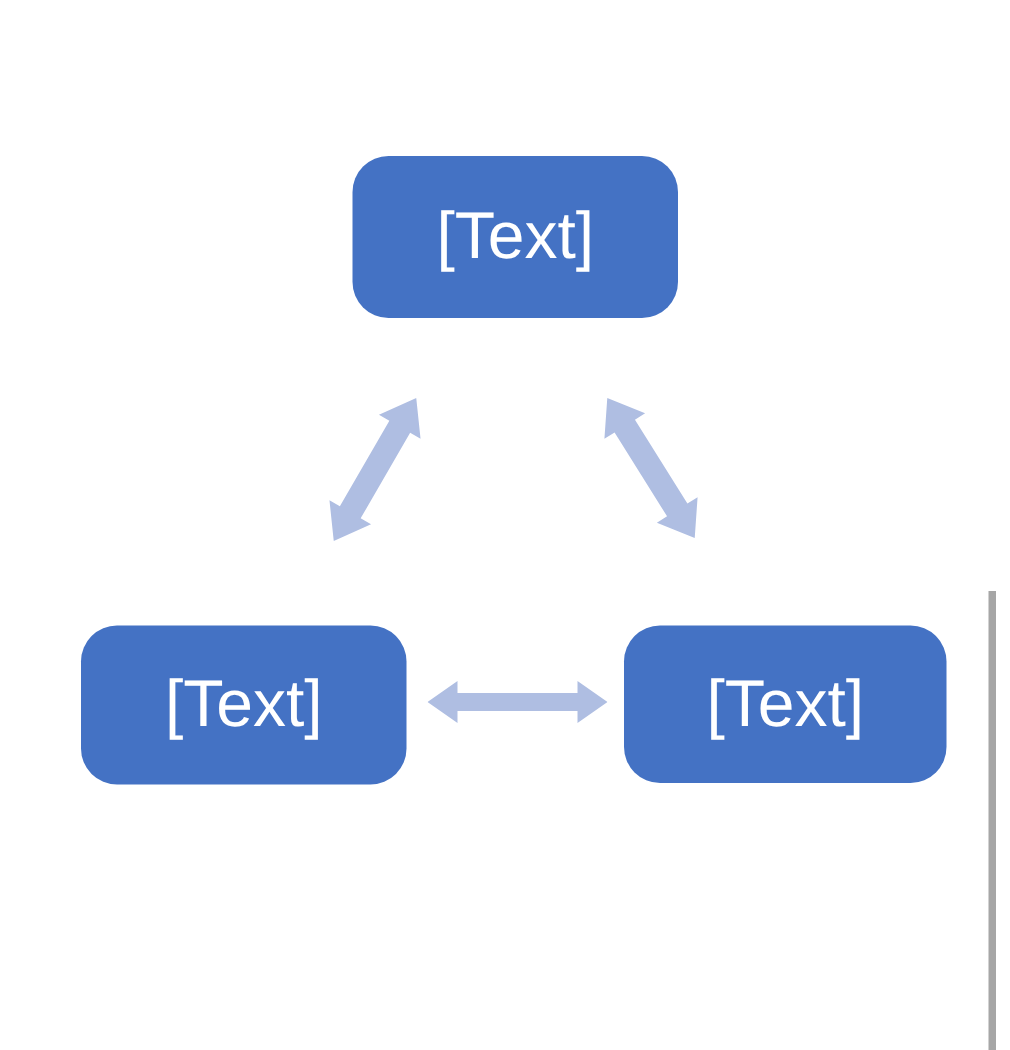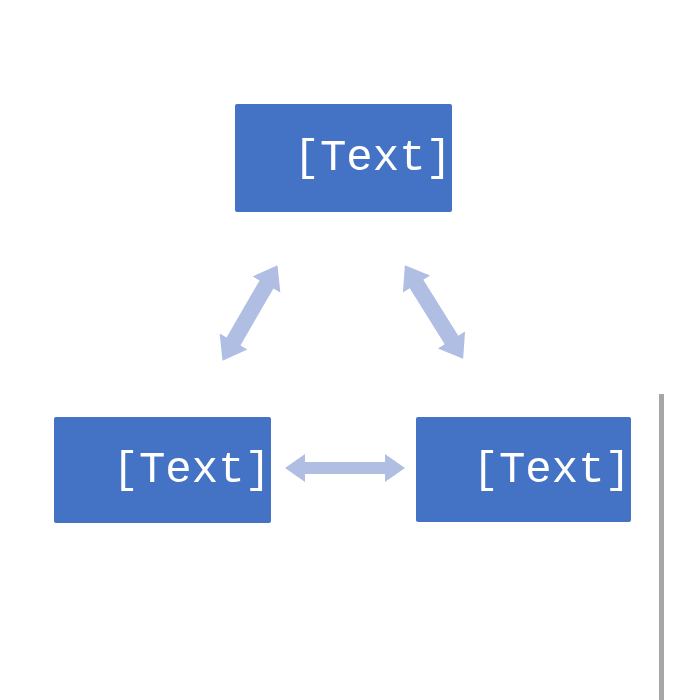--- a/index.html
+++ b/index.html
@@ -11,25 +11,24 @@
   .canvas {
     position: relative;
     width: 673px;
     height: 700px;
     background: var(--background, #ffffff);
     overflow: hidden;
   }
   .node {
     position: absolute;
     background: var(--node-fill, #4472C4);
-    border-radius: 2px;
+    border-radius: 24px;
     display: flex;
     align-items: center;
-    justify-content: flex-end;
-    font-family: Liberation Mono, monospace;
+    justify-content: center;
   }
   .node-top    { left: 235px; top: 104px; width: 217px; height: 108px; }
   .node-bl     { left:  54px; top: 417px; width: 217px; height: 106px; }
   .node-br     { left: 416px; top: 417px; width: 215px; height: 105px; }
   .node-label {
     color: var(--node-text, #ffffff);
     font-size: 44px;
     font-weight: 400;
     line-height: 1;
     letter-spacing: 0px;

